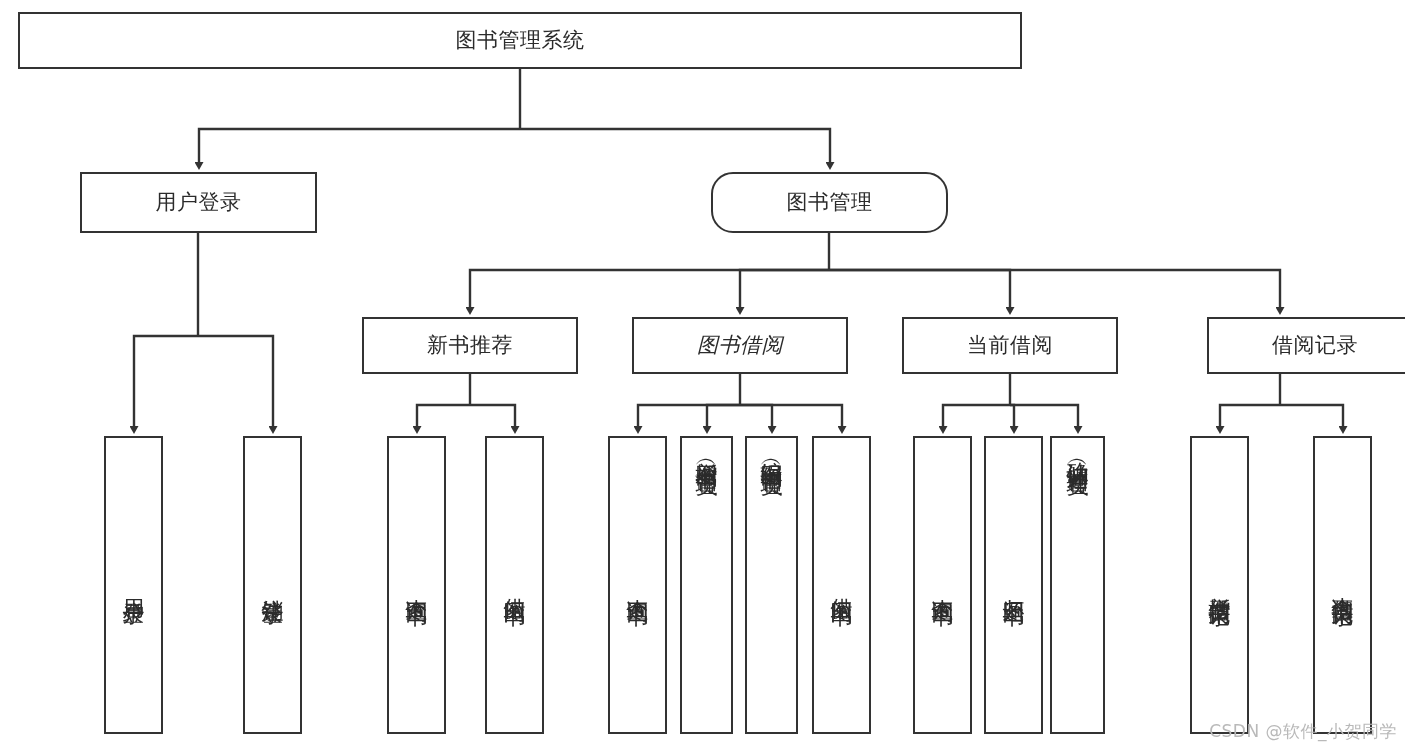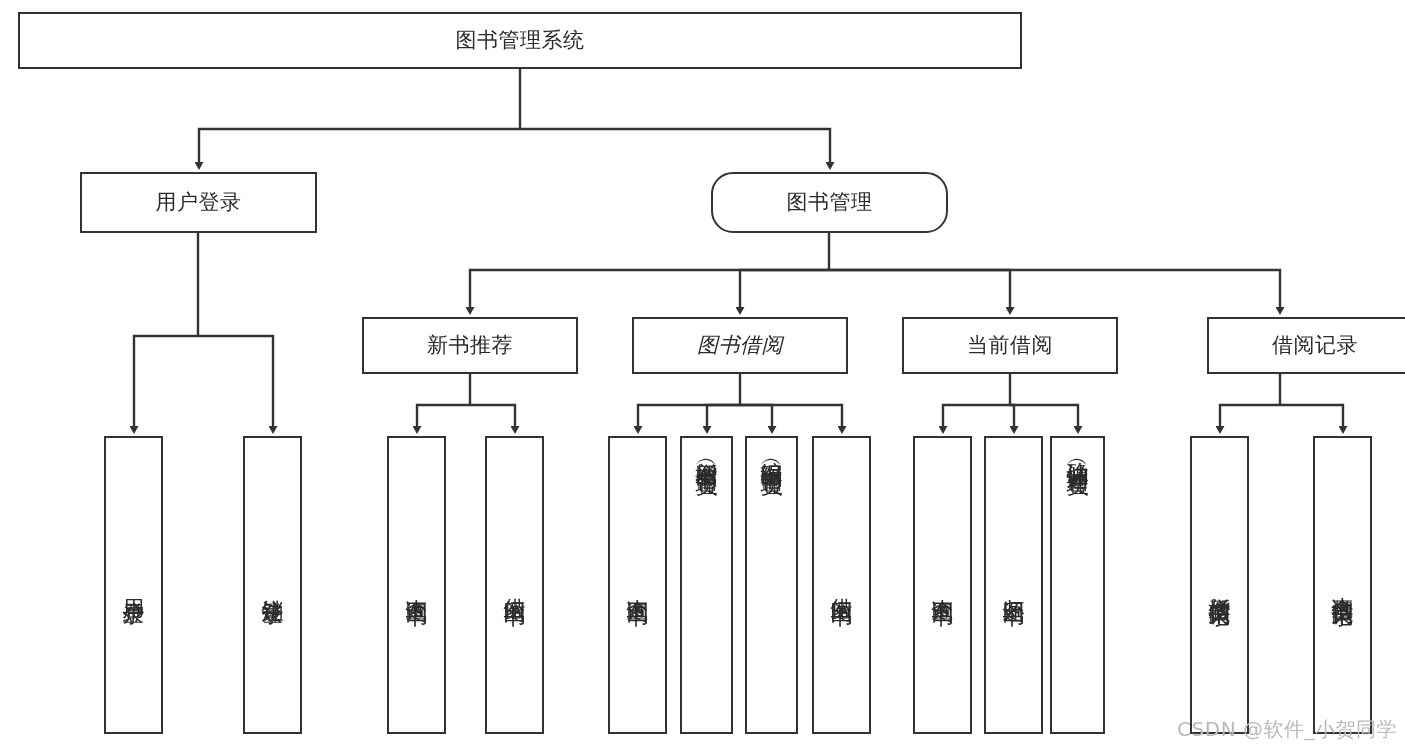--- a/index.html
+++ b/index.html
@@ -59,21 +59,21 @@
     line-height: 1;
   }
   .node.vertical.centered {
     align-items: center;
     padding-top: 0;
   }
   #watermark {
     position: absolute;
     right: 8px;
     bottom: 4px;
-    font-size: 20px;
+    font-size: 17px;
     color: #b9b9b9;
     letter-spacing: 0.5px;
     white-space: nowrap;
   }
 </style>
 </head>
 <body>
 
 <div id="diagram-root">
 

